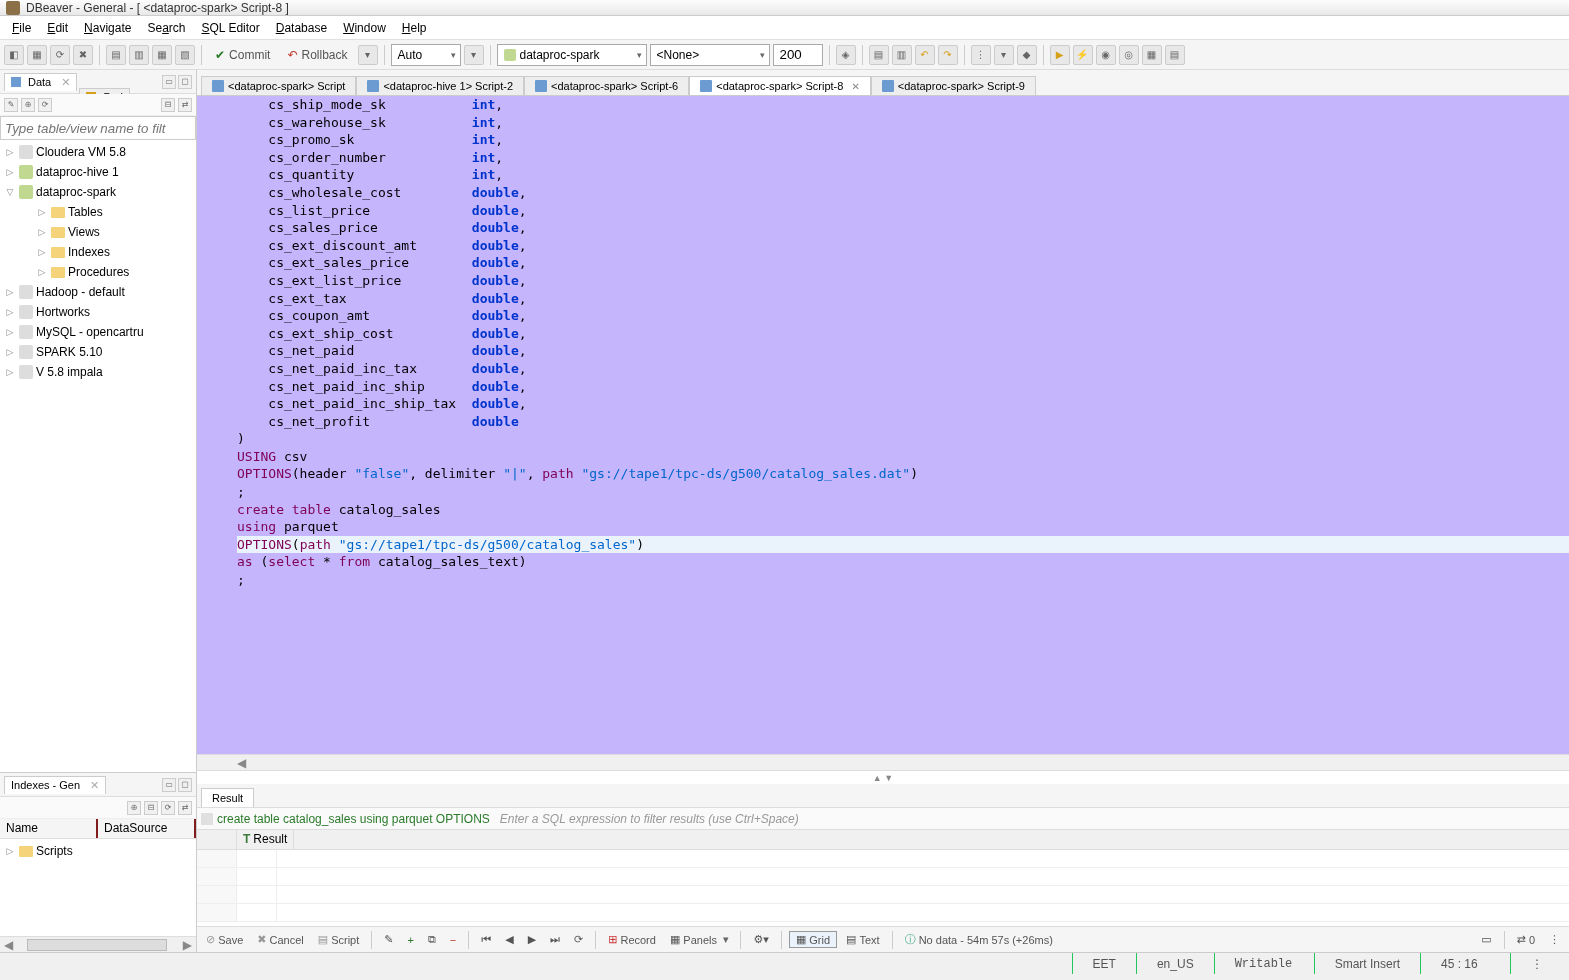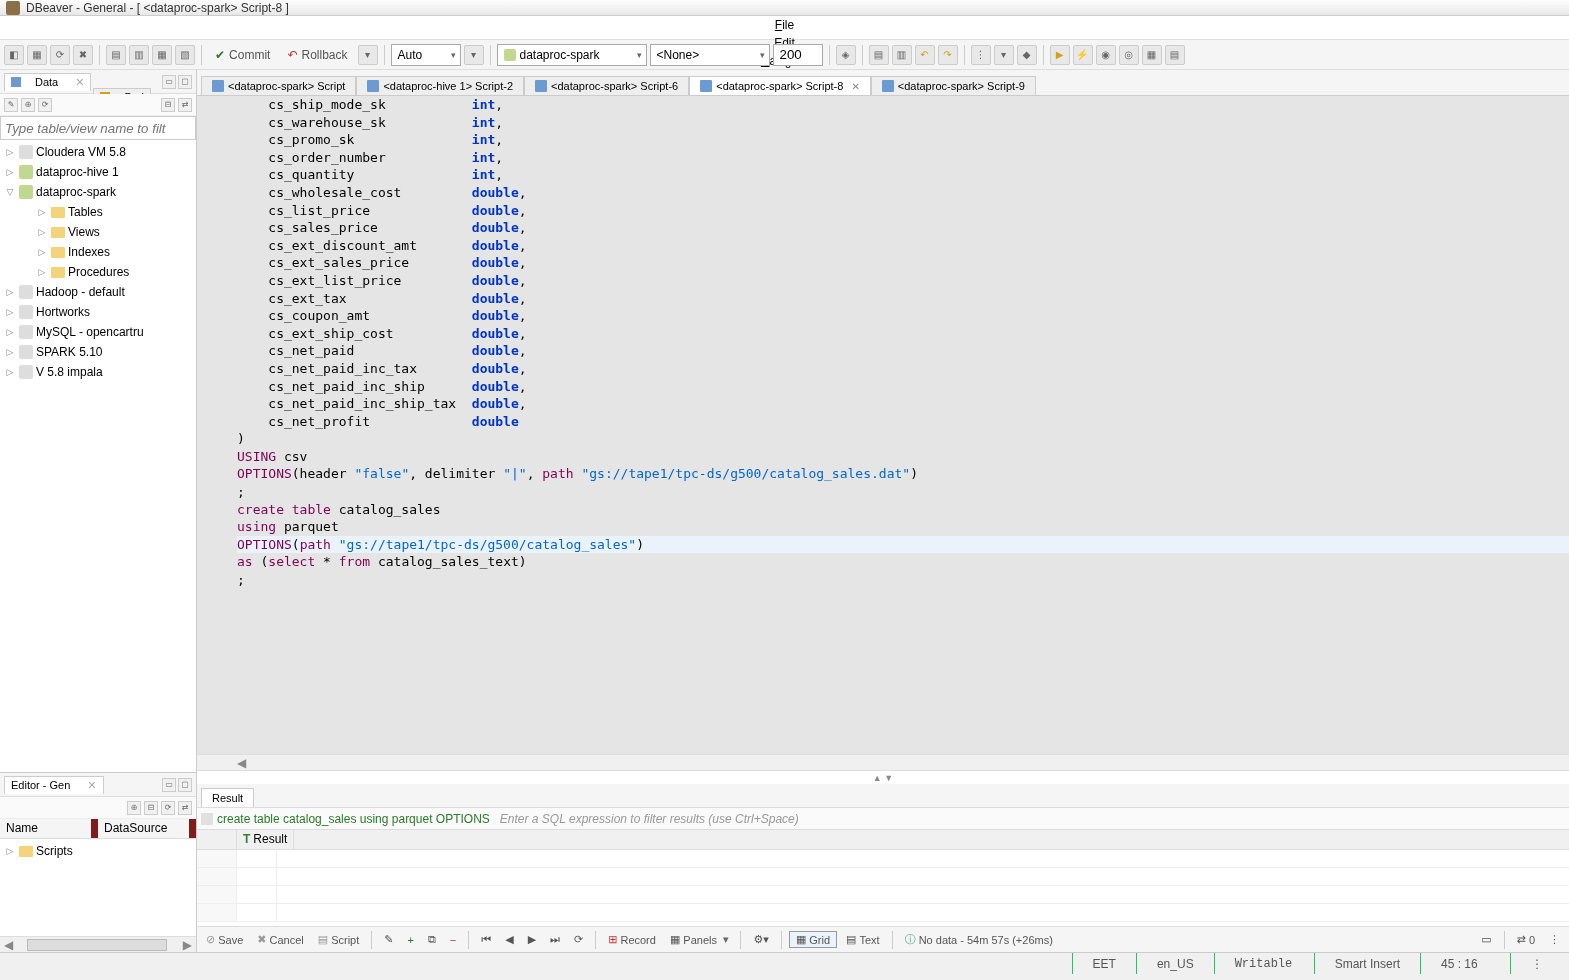--- a/index.html
+++ b/index.html
@@ -1,52 +1,52 @@
 <!DOCTYPE html>
 <html><head>
 <meta charset="utf-8">
 <style>
 * { box-sizing: border-box; margin: 0; padding: 0; }
 body { font-family: "Segoe UI", Tahoma, sans-serif; font-size: 12px; background: #f0f0f0; overflow: hidden; height: 980px; width: 1569px; }
 .title-bar { background: linear-gradient(#fdfdfd,#e8e8e8); height: 16px; display:flex; align-items:center; padding:0 6px; border-bottom:1px solid #ccc; }
 .title-bar .app-icon { width:14px; height:14px; margin-right:6px; background:#8b6f47; border-radius:2px; }
 .title-bar .title-text { color:#333; }
-.menu-bar { background:#fff; height:24px; display:flex; align-items:center; padding:0 4px; border-bottom:1px solid #e0e0e0;flex-direction:column; }
+.menu-bar { background:#fff; height:24px; display:flex; align-items:center; padding:0 4px; border-bottom:1px solid #e0e0e0; }
 .menu-bar .menu-item { padding:2px 8px; cursor:default; }
 .menu-bar .menu-item .u { text-decoration:underline; }
 .toolbar { background:#f5f5f5; height:30px; display:flex; align-items:center; padding:0 4px; gap:3px; border-bottom:1px solid #ddd; }
 .tb-btn { width:20px; height:20px; background:#e8e8e8; border:1px solid #ccc; border-radius:2px; display:flex; align-items:center; justify-content:center; font-size:10px; color:#666; }
 .tb-sep { width:1px; height:20px; background:#ccc; margin:0 3px; }
 .tb-label-btn { display:flex; align-items:center; gap:4px; padding:2px 6px; height:22px; border:1px solid transparent; border-radius:2px; color:#555;}
 .tb-combo { height:22px; border:1px solid #aaa; background:#fff; padding:0 20px 0 6px; display:flex; align-items:center; position:relative; min-width:60px;}
 .tb-combo::after { content:"▾"; position:absolute; right:4px; color:#666; font-size:9px;}
 .tb-input { height:22px; border:1px solid #aaa; background:#fff; padding:0 6px; width:50px; text-align:left;}
 .main-area { display:flex; height: calc(100% - 22px - 24px - 30px - 22px); }
 .left-panel { width:197px; border-right:1px solid #ccc; background:#fff; display:flex; flex-direction:column;}
 .panel-header { height:24px; background:#f5f5f5; border-bottom:1px solid #ddd; display:flex; align-items:center; padding:0 4px; gap:2px;}
-.panel-tab { background:#fff; border:1px solid #ccc; border-bottom:none; padding:2px 6px; display:flex; align-items:center; gap:14px; font-size:11px;}
+.panel-tab { background:#fff; border:1px solid #ccc; border-bottom:none; padding:2px 6px; display:flex; align-items:center; gap:7px; font-size:11px;}
 .panel-tab.inactive { background:#eee;margin-top:30px; }
 .panel-toolbar { height:22px; background:#fafafa; border-bottom:1px solid #eee; display:flex; align-items:center; padding:0 4px; gap:3px;}
 .mini-btn { width:14px; height:14px; border:1px solid #ccc; background:#f0f0f0; font-size:8px; display:flex; align-items:center; justify-content:center; color:#666;}
 .filter-input { width:100%; height:24px; border:1px solid #ccc; padding:0 4px; color:#999; font-style:italic;}
 .tree { flex:1; overflow:auto; padding:2px 0;}
 .tree-item { display:flex; align-items:center; height:20px; padding-left:4px; gap:2px; cursor:default;}
 .tree-item .arrow { width:12px; text-align:center; color:#888; font-size:9px;}
 .tree-item .icon { width:16px; height:16px; display:flex; align-items:center; justify-content:center; font-size:10px;}
 .db-icon { background:#ddd; border-radius:2px; width:14px; height:14px; }
 .db-icon.connected { background:#c0d890; }
 .folder-icon { background:#f4d37a; width:14px; height:11px; border-radius:1px;}
 .tree-item.gchild { padding-left:36px; }
 .editor-area { flex:1; display:flex; flex-direction:column; background:#fff;}
 .editor-tabs { height:26px; background:#f5f5f5; display:flex; align-items:flex-end; padding:0 4px; border-bottom:1px solid #ccc; gap:0;}
 .ed-tab { background:#eee; border:1px solid #ccc; border-bottom:none; padding:3px 10px; display:flex; align-items:center; gap:4px; font-size:11px; white-space:nowrap;}
 .ed-tab.active { background:#fff; }
 .ed-tab .sql-icon { width:12px; height:12px; background:#6b9bd1; border-radius:1px;}
 .ed-tab .close-x { color:#888; margin-left:4px; font-size:10px;}
-.sql-editor { flex:1; background:#e5e5e5; font-family:Consolas,monospace; font-size:13px; line-height:17.6px; padding:0 0 10px 40px; overflow:auto; position:relative;}
+.sql-editor { flex:1; background:#c4b5fd; font-family:Consolas,monospace; font-size:13px; line-height:17.6px; padding:0 0 10px 40px; overflow:auto; position:relative;}
 .code-line { white-space:pre; color:#000;}
 .code-line.hl { background:#eaf2fb; }
 .kw { color:#7f0055; font-weight:normal;}
 .type { color:#0033cc; font-weight:bold;}
 .str { color:#0066cc;}
 .hscroll-stub { height:16px; background:#f0f0f0; border-top:1px solid #ddd; display:flex; align-items:center;}
 .divider-arrows { height:14px; display:flex; justify-content:center; align-items:center; color:#888; font-size:9px; border-top:1px solid #ddd;}
 .result-tabs { height:24px; background:#f5f5f5; border-bottom:1px solid #ddd; display:flex; align-items:flex-end; padding:0 4px;}
 .result-header { height:22px; background:#fafafa; border-bottom:1px solid #ddd; display:flex; align-items:center; padding:0 4px; gap:4px;}
 .query-text { color:#2a7a2a; white-space:nowrap;}
@@ -56,21 +56,21 @@
 .gh-cell { border-right:1px solid #ddd; padding:2px 6px; min-width:40px;}
 .grid-body { flex:1;}
 .grid-row { height:18px; border-bottom:1px solid #eee; display:flex;}
 .gr-cell { border-right:1px solid #eee; min-width:40px;}
 .result-footer { height:26px; background:#f5f5f5; border-top:1px solid #ddd; display:flex; align-items:center; padding:0 4px; gap:4px; font-size:11px; color:#555;}
 .rf-btn { display:flex; align-items:center; gap:3px; padding:2px 5px;}
 .rf-sep { width:1px; height:18px; background:#ccc; margin:0 3px;}
 .grid-btn { border:1px solid #999; background:#eaf2fb; padding:1px 6px; display:flex; align-items:center; gap:3px;}
 .project-panel { height:180px; border-top:1px solid #ccc; background:#fff; display:flex; flex-direction:column;}
 .proj-cols { height:20px; background:#f5f5f5; border-bottom:1px solid #ddd; display:flex;}
-.proj-col { flex:1; padding:2px 6px; border-right:7px solid #7f1d1d;}
+.proj-col { flex:1; padding:2px 6px; border-right:2px solid #7f1d1d;}
 .status-bar { height:22px; background:#f0f0f0; border-top:1px solid #ccc; display:flex; align-items:center; justify-content:flex-end; padding:0 6px; gap:0;}
 .status-cell { border-left:1px solid #22c55e; padding:0 20px; height:100%; display:flex; align-items:center; color:#555;}
 </style>
 </head>
 <body>
 
 <div class="title-bar">
   <div class="app-icon"></div>
   <div class="title-text">DBeaver - General - [ &lt;dataproc-spark&gt; Script-8 ]</div>
 </div>
@@ -249,21 +249,21 @@
           <span class="icon">
             <span class="db-icon"></span>
           </span>
           <span>V 5.8 impala</span>
         </div>
       </div>
 
     <div class="project-panel">
       <div class="panel-header">
         <div class="panel-tab">
-            <span>Editor - Gen</span>
+            <span>Indexes - Gen</span>
             <span style="color:#aaa;margin-left:3px;">✕</span>
           </div>
         <div style="flex:1"></div>
         <div class="mini-btn">▭</div>
         <div class="mini-btn">▢</div>
       </div>
       <div class="panel-toolbar">
         <div style="flex:1"></div>
         <div class="mini-btn">⊕</div>
         <div class="mini-btn">⊟</div>

